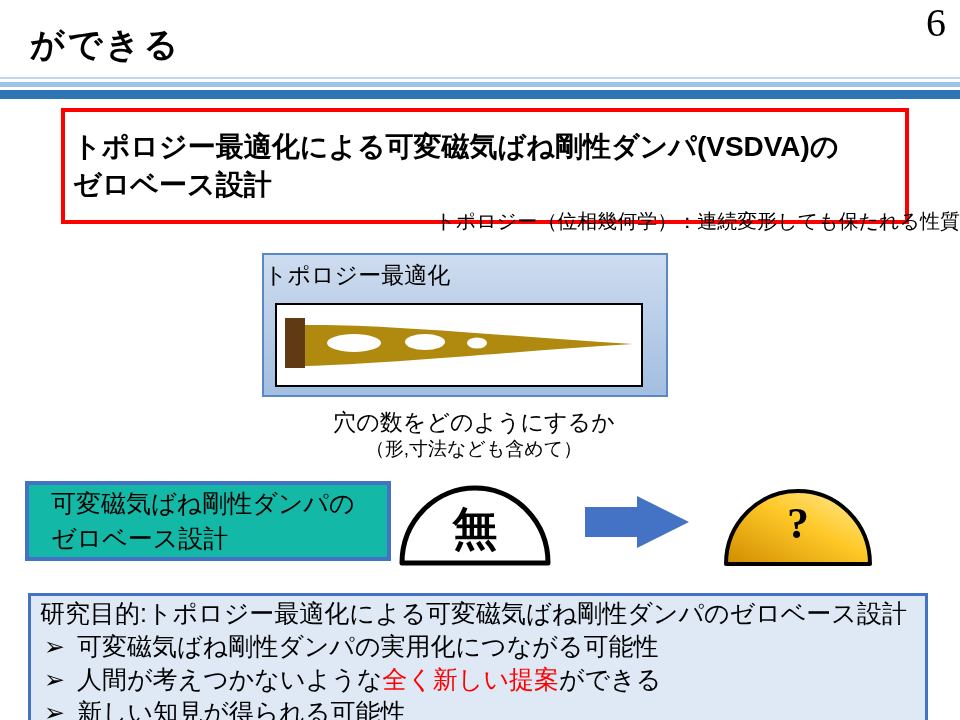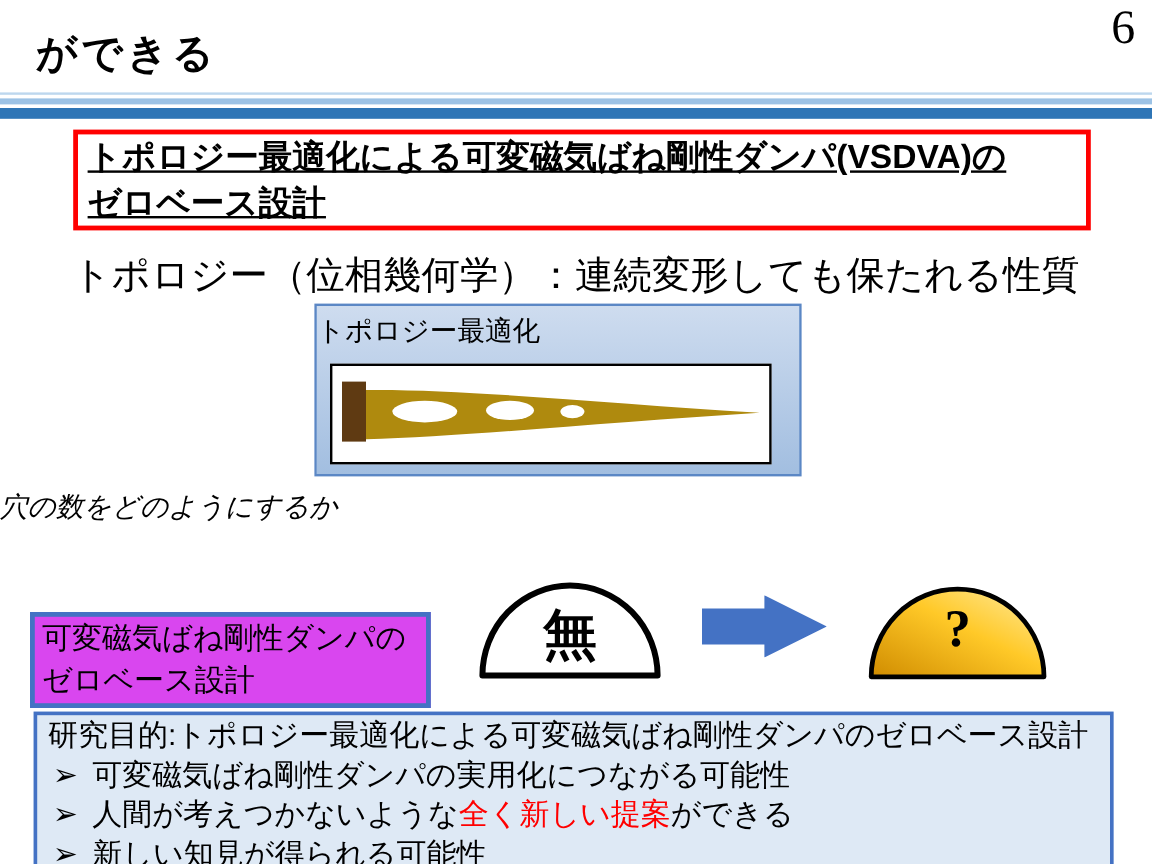--- a/index.html
+++ b/index.html
@@ -10,39 +10,39 @@
   
   .page-number{position:absolute;top:0px;right:14px;font-family:"Liberation Serif",serif;
     font-size:40px;font-weight:400;line-height:1.15;}
   .slide-title{position:absolute;top:22px;left:30px;font-size:34px;font-weight:700;letter-spacing:3px;}
   .divider{position:absolute;left:0;width:960px;}
   .divider.light{top:77px;height:2px;background:var(--divider_light,#BDD7EE);}
   .divider.mid{top:82px;height:5px;background:var(--divider_mid,#9CC2E5);}
   .divider.dark{top:90px;height:9px;background:var(--divider_dark,#2E75B6);}
   
   .headline-box{position:absolute;left:61px;top:108px;width:824px;height:76px;
-    border:4px solid var(--alert_red,#FF0000);padding:0 8px;
-    font-size:28px;font-weight:700;line-height:38px;background:#fff;text-decoration:underline;}
+    border:4px solid var(--alert_red,#FF0000);padding:16px 8px;
+    font-size:28px;font-weight:700;line-height:38px;background:#fff;}
   
-  .topo-def{position:absolute;top:208px;left:0;width:960px;text-align:center;font-size:32px;}
+  .topo-def{position:absolute;top:208px;left:0;width:960px;text-align:right;font-size:20px;}
   
   .topo-panel{position:absolute;left:262px;top:253px;width:402px;height:140px;
     border:2px solid var(--panel_border,#5B87C5);
     background:linear-gradient(180deg,var(--panel_blue_top,#CEDCEF),var(--panel_blue_bottom,#A2BEE0));}
   .topo-label{margin-top:5px;font-size:23px;}
   .beam-box{position:absolute;left:11px;top:48px;width:364px;height:80px;background:#fff;border:2px solid #000;}
   .beam-box svg{display:block;}
   
-  .hole-caption{position:absolute;top:408px;left:0;width:948px;text-align:left;line-height:1.25;font-style:italic;}
+  .hole-caption{position:absolute;top:408px;left:0;width:948px;text-align:center;line-height:1.25;}
   .hole-caption .l1{font-size:23px;}
   .hole-caption .l2{font-size:19px;}
   
-  .zero-base-box{position:absolute;left:25px;top:510px;width:314px;height:70px;
-    border:4px solid var(--accent_blue,#4472C4);background:#d946ef;
-    padding:1px 6px;font-size:25px;line-height:35px;}
+  .zero-base-box{position:absolute;left:25px;top:481px;width:314px;height:70px;
+    border:4px solid var(--accent_blue,#4472C4);background:#14b8a6;
+    padding:1px 22px;font-size:25px;line-height:35px;}
   
   .dome-svg{position:absolute;}
   .dome-white{left:398px;top:484px;}
   .dome-gold{left:722px;top:487px;}
   .dome-label{position:absolute;text-align:center;}
   .label-none{left:398px;top:499px;width:154px;font-size:45px;font-weight:700;}
   .label-question{left:722px;top:498px;width:152px;font-size:44px;font-weight:700;
     font-family:"Liberation Serif",serif;}
   .arrow-svg{position:absolute;left:585px;top:496px;}
   
@@ -80,20 +80,21 @@
         <ellipse cx="77" cy="38" rx="27" ry="9" fill="#ffffff"></ellipse>
         <ellipse cx="148" cy="37" rx="20" ry="8" fill="#ffffff"></ellipse>
         <ellipse cx="200" cy="38" rx="10" ry="5.5" fill="#ffffff"></ellipse>
         <rect x="8" y="13" width="20" height="50" fill="var(--support_brown,#5F3A12)"></rect>
       </svg>
     </div>
   </div>
 
   <div class="hole-caption">
     <div class="l1">穴の数をどのようにするか</div>
+    <div class="l2">（形,寸法なども含めて）</div>
   </div>
 
   <div class="zero-base-box">
     <div>可変磁気ばね剛性ダンパの</div>
     <div>ゼロベース設計</div>
   </div>
 
   <svg class="dome-svg dome-white" width="154" height="83" viewBox="0 0 154 83">
     <path d="M 4 79 A 73 75 0 0 1 150 79 Z" fill="#ffffff" stroke="#000" stroke-width="5" stroke-linejoin="round"></path>
   </svg>

